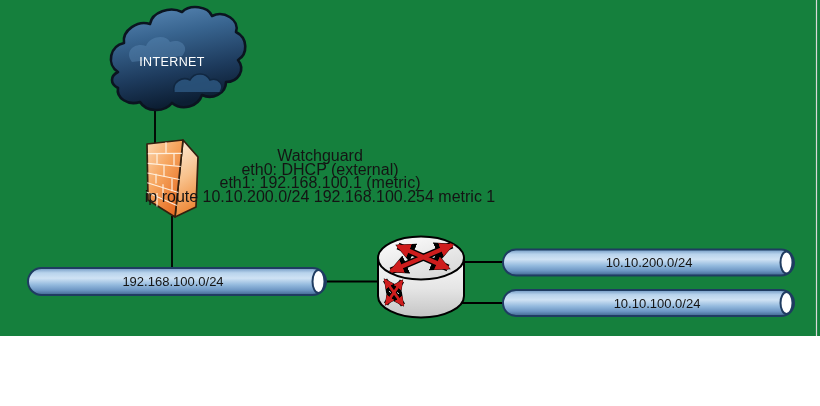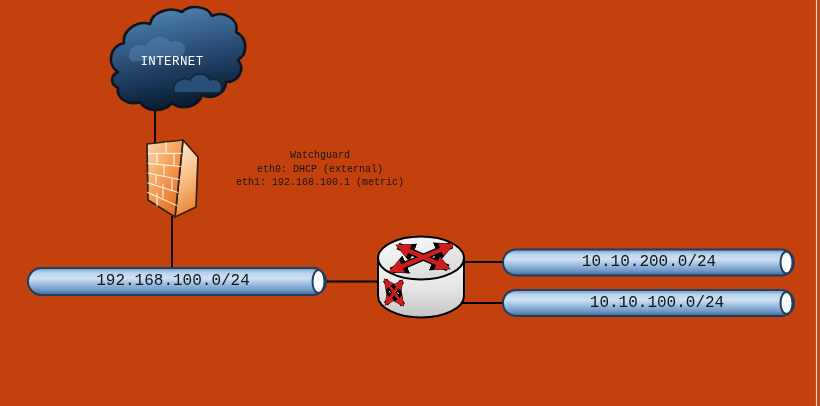--- a/index.html
+++ b/index.html
@@ -1,28 +1,28 @@
 <!DOCTYPE html>
 <html><head>
 <meta charset="utf-8">
 <style>
   html,body{margin:0;padding:0;background:#ffffff;}
   .canvas{
-    position:relative;width:820px;height:406px;background:#c2410c;overflow:hidden;
-    font-family:Liberation Mono, monospace;
+    position:relative;width:820px;height:336px;background:#15803d;overflow:hidden;
+    font-family:Liberation Sans, sans-serif;
   }
   .canvas svg{position:absolute;left:0;top:0;}
   .lbl{position:absolute;white-space:nowrap;color:#141414;}
   .lbl-center{transform:translate(-50%,-50%);}
   .lbl-block{transform:translateX(-50%);text-align:center;}
   .internet-label{
     color:#ffffff;font-size:12.5px;letter-spacing:.4px;font-weight:400;
   }
-  .annotation{font-size:10px;line-height:13.5px;}
-  .pipe-label{font-size:16px;}
+  .annotation{font-size:16px;line-height:13.5px;}
+  .pipe-label{font-size:13px;}
   .switch-caption{font-size:11.5px;line-height:15px;}
 </style>
 </head>
 <body>
 
 <div class="canvas">
 
   <svg width="820" height="406" viewBox="0 0 820 406">
     <defs>
       <linearGradient id="cloudGrad" x1="0" y1="0" x2="0.25" y2="1">
@@ -146,20 +146,21 @@
       </g>
     </g>
   </svg>
 
   <div class="lbl lbl-center internet-label" style="left:172px;top:62px;">INTERNET</div>
 
   <div class="lbl lbl-block annotation" style="left:320px;top:149px;">
     <div>Watchguard</div>
     <div>eth0: DHCP (external)</div>
     <div>eth1: 192.168.100.1 (metric)</div>
+    <div>ip route 10.10.200.0/24 192.168.100.254 metric 1</div>
   </div>
 
   <div class="lbl lbl-center pipe-label" style="left:173px;top:281px;text-align:right;">192.168.100.0/24</div>
 
   <div class="lbl lbl-center pipe-label" style="left:649px;top:262px;">10.10.200.0/24</div>
 
   <div class="lbl lbl-center pipe-label" style="left:649px;top:303px;margin-left:8px;">10.10.100.0/24</div>
 
 
 </div>

